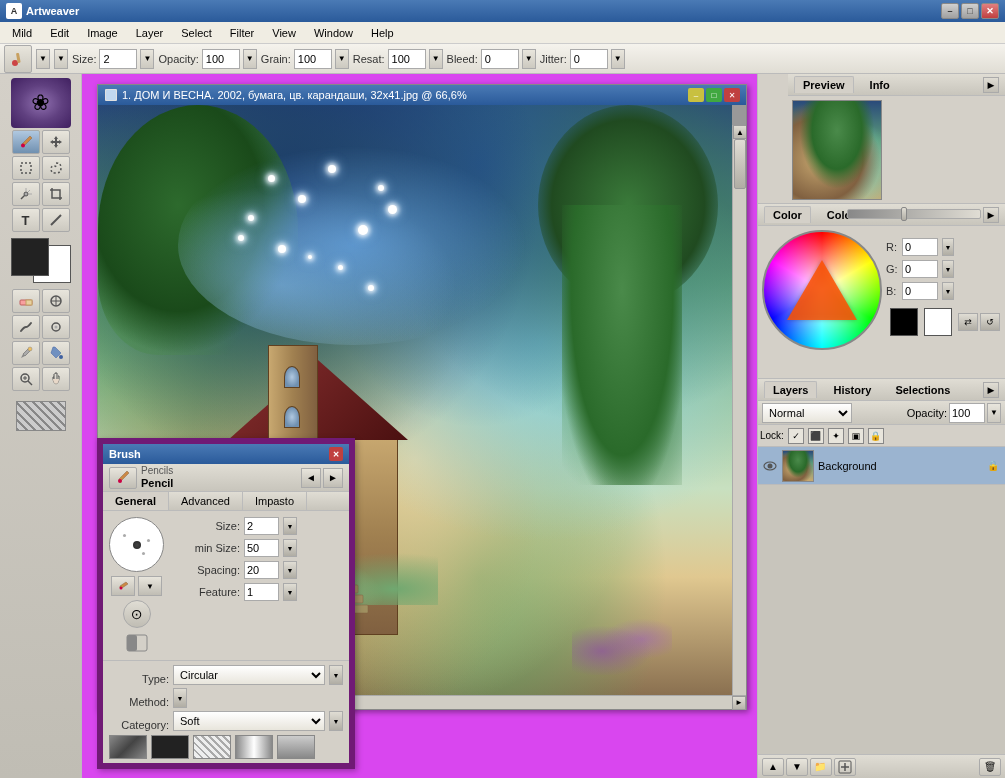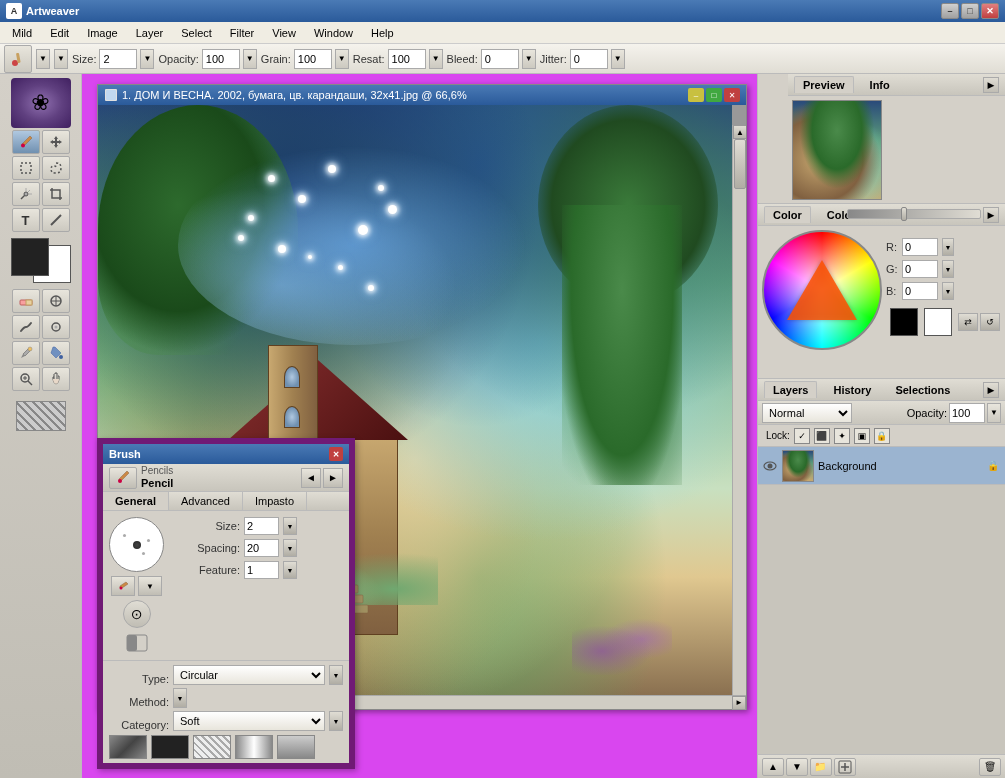--- a/index.html
+++ b/index.html
@@ -572,21 +572,21 @@
       border: 1px solid #aaa;
       background: white;
       font-size: 11px;
       padding: 1px 2px;
     }
     .lock-icons {
       height: 22px;
       background: #d4d0c8;
       display: flex;
       align-items: center;
-      padding: 0 8px;
+      padding: 0 2px;
       gap: 4px;
       border-bottom: 1px solid #bbb;
       font-size: 10px;
     }
     .layer-list {
       flex: 1;
       background: #c8c5bc;
       overflow-y: auto;
     }
     .layer-item {
@@ -1190,20 +1190,25 @@
               </svg>
           </div>
         </div>
         <div class="brush-right">
           <div class="brush-param-row">
             <label>Size:</label>
             <input class="brush-val-input" value="2" style="">
             <div class="brush-arrow">▼</div>
           </div>
           <div class="brush-param-row">
+            <label>min Size:</label>
+            <input class="brush-val-input" value="50" style="">
+            <div class="brush-arrow">▼</div>
+          </div>
+          <div class="brush-param-row">
             <label>Spacing:</label>
             <input class="brush-val-input" value="20" style="">
             <div class="brush-arrow">▼</div>
           </div>
           <div class="brush-param-row">
             <label>Feature:</label>
             <input class="brush-val-input" value="1" style="">
             <div class="brush-arrow">▼</div>
           </div>
         </div>

